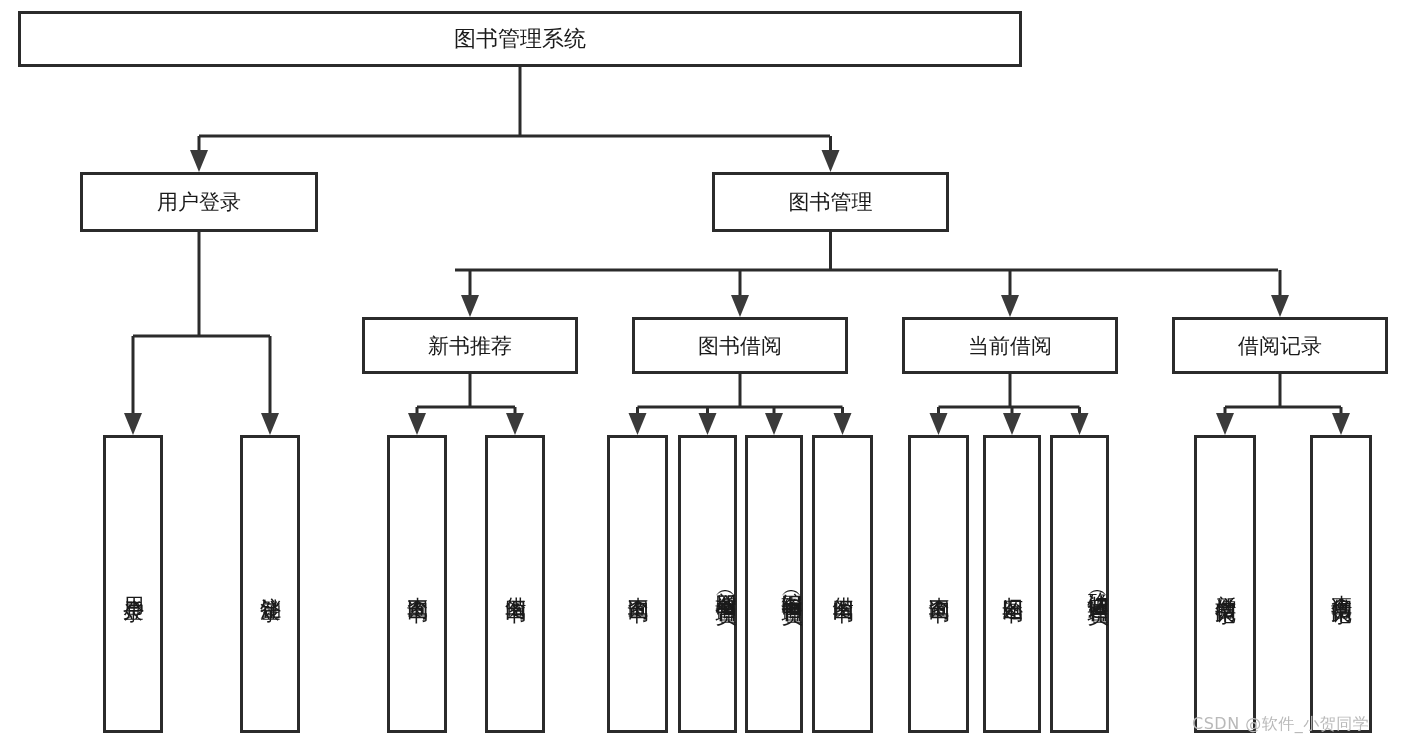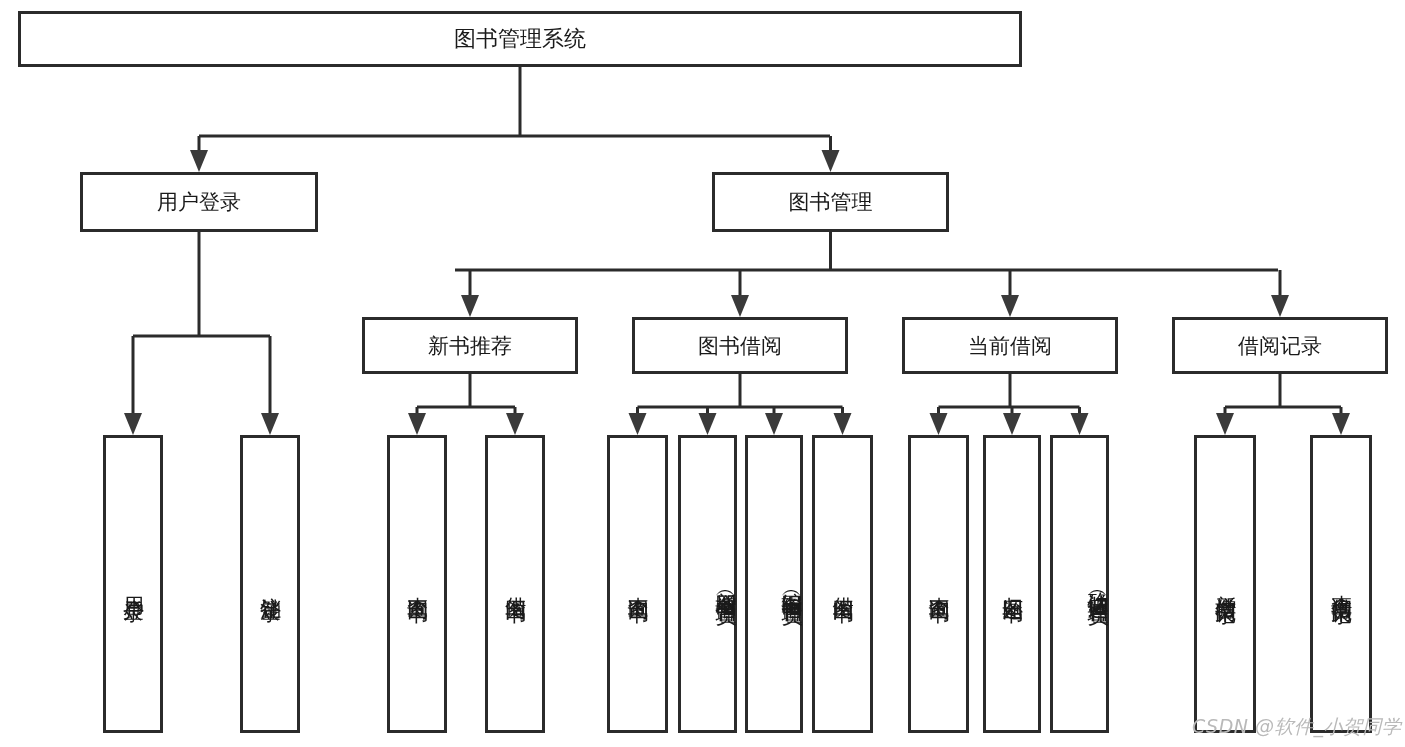--- a/index.html
+++ b/index.html
@@ -65,25 +65,24 @@
     letter-spacing: 2px;
     white-space: nowrap;
     display: flex;
     align-items: flex-start;
     justify-content: center;
     pointer-events: none;
   }
   .watermark {
     position: absolute;
     font-family: "DejaVu Sans", "Liberation Sans", sans-serif;
-    font-size: 19px;
+    font-size: 16px;
     color: #b9b9b9;
     white-space: nowrap;
     letter-spacing: 0.5px;
-    font-style: italic;
   }
 </style>
 </head>
 <body>
 
 <div id="diagram-root">
 
   <svg id="diagram-svg" viewBox="0 0 1405 747" xmlns="http://www.w3.org/2000/svg">
     <g id="connector-layer">
         <line x1="520" y1="67" x2="520" y2="136" class="connector"></line>

